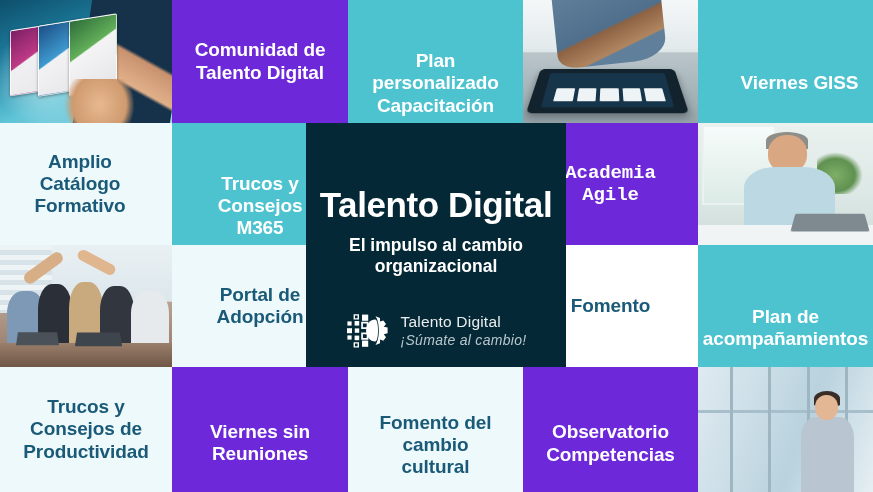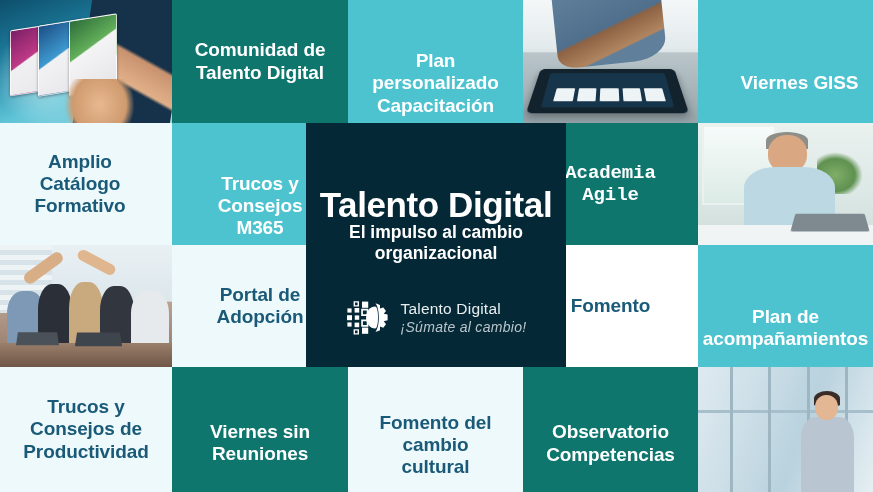--- a/index.html
+++ b/index.html
@@ -33,21 +33,21 @@
   }
   .tile .label {
     font-weight: bold;
     line-height: 1.16;
     letter-spacing: -0.1px;
     padding: 0 6px;
     white-space: pre-line;
   }
 
   
-  .t-deep   { background: #0f766e; }
+  .t-deep   { background: #6d28d9; }
   .t-deep   .label { color: #ffffff; }
 
   .t-cyan   { background: #4ec3d0; }
   .t-cyan   .label { color: #ffffff; margin-top: 44px; }
 
   .t-pale   { background: #edf9fa; }
   .t-pale   .label { color: #1a5a78; }
 
   .t-white  { background: #ffffff; }
   .t-white  .label { color: #1a5a78; }
@@ -178,20 +178,21 @@
     letter-spacing: -0.4px;
     line-height: 1;
     margin-top: 64px;
   }
   #center .c-sub {
     color: #ffffff;
     font-size: 17.5px;
     font-weight: bold;
     line-height: 1.22;
     text-align: center;
+    margin-top: 13px;
     white-space: pre-line;
   }
   #center .c-logo {
     display: flex;
     align-items: center;
     gap: 9px;
     margin-top: 34px;
   }
   #center .c-logo .mark { width: 46px; height: 38px; display: block; }
   #center .c-logo .words { display: flex; flex-direction: column; line-height: 1; }

